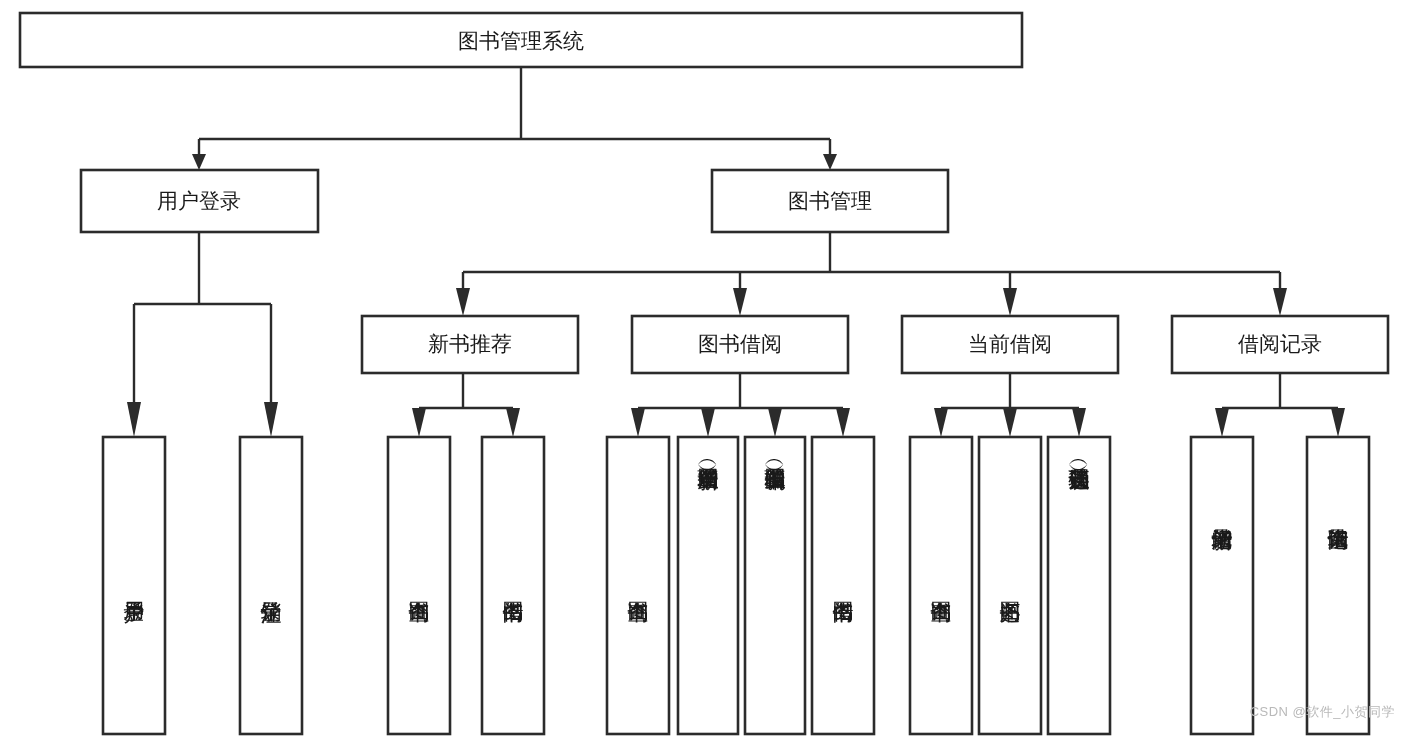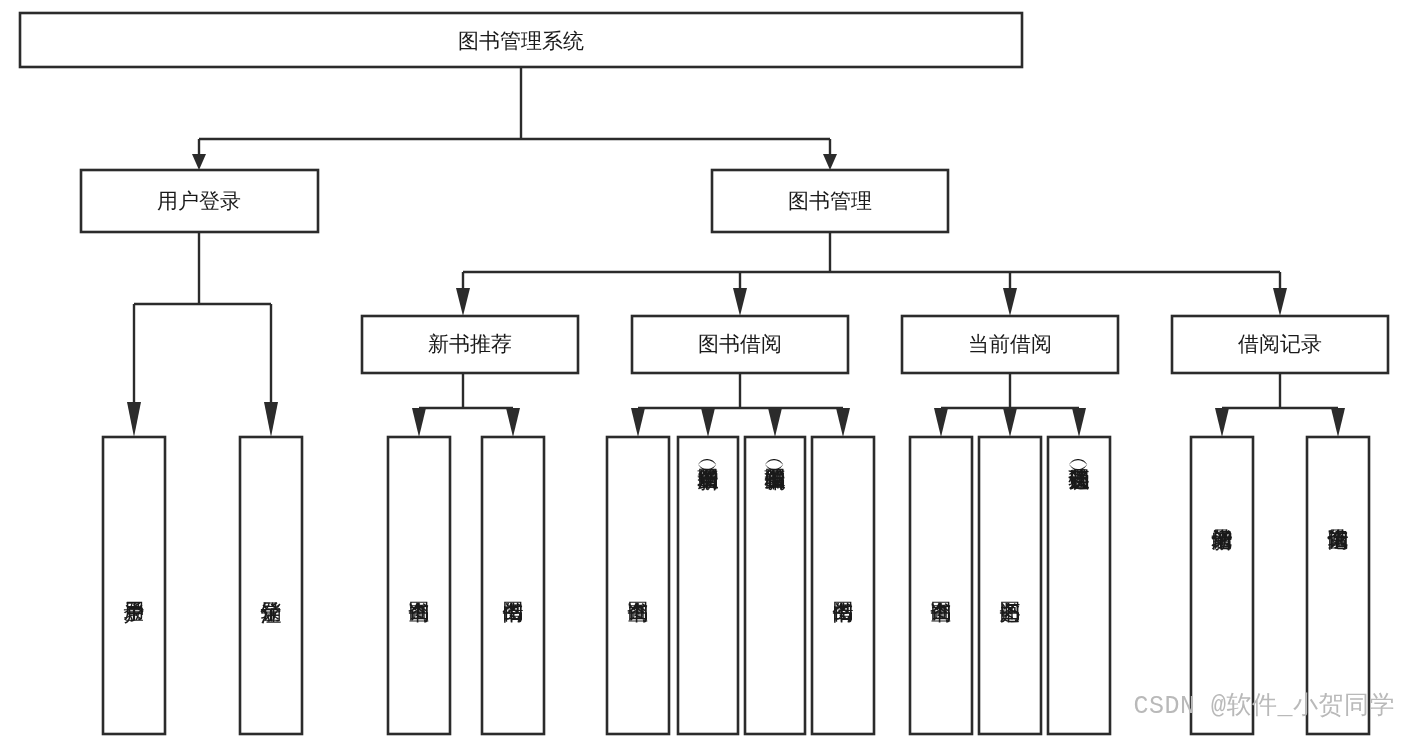--- a/index.html
+++ b/index.html
@@ -48,22 +48,22 @@
     fill: none;
   }
   .arrow-head {
     fill: #2b2b2b;
     stroke: none;
   }
   .watermark {
     position: absolute;
     right: 10px;
     bottom: 6px;
-    font-family: Liberation Mono, monospace;
-    font-size: 25px;
+    font-family: Liberation Sans, sans-serif;
+    font-size: 13px;
     color: #b9b9b9;
     white-space: nowrap;
     letter-spacing: 0.5px;
     pointer-events: none;
   }
 </style>
 </head>
 <body>
 
 <div id="diagram-root">

